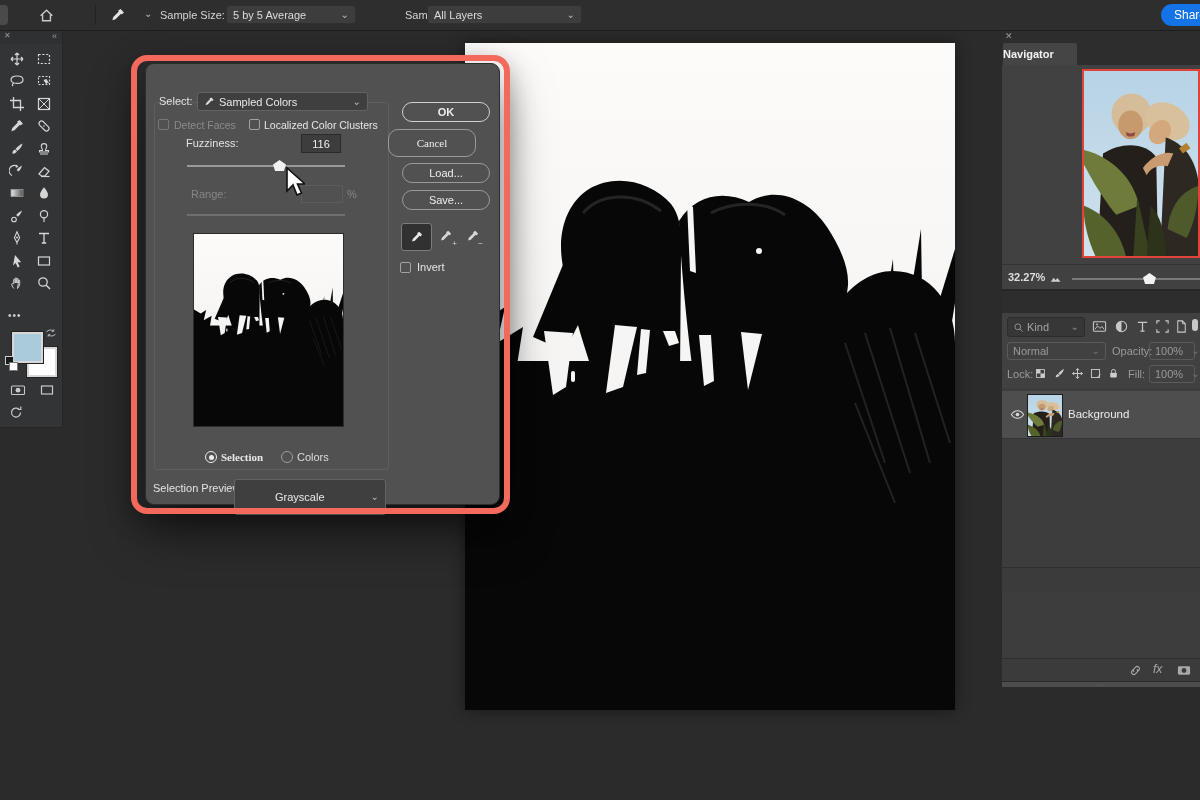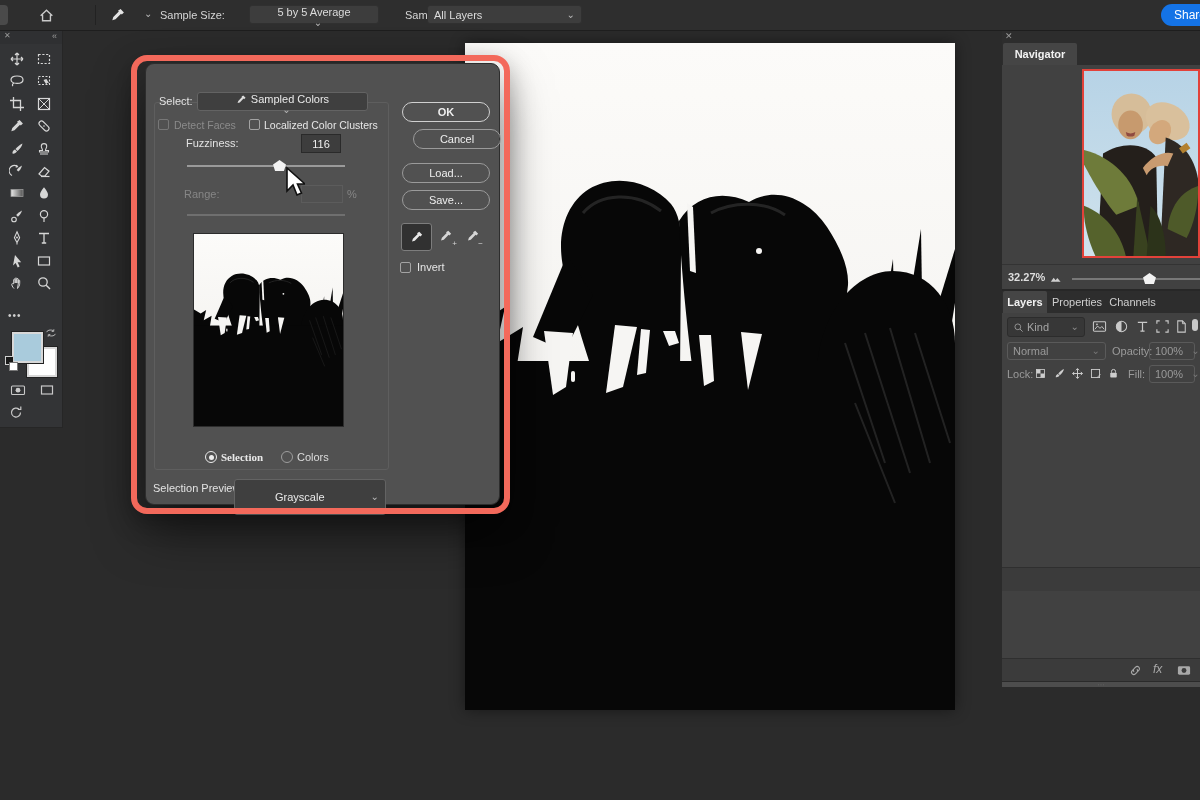--- a/index.html
+++ b/index.html
@@ -32,21 +32,21 @@
         justify-content:center;background:transparent;box-sizing:border-box;}
   .cb{width:11px;height:11px;border:1px solid #a3a3a3;border-radius:2px;box-sizing:border-box;background:transparent;}
   .cb.dis{border-color:#777;}
   .slider{height:2px;background:#9a9a9a;}
   .sthumb{width:13px;height:11px;background:#f2f2f2;clip-path:polygon(50% 0,100% 42%,84% 100%,16% 100%,0 42%);
           filter:drop-shadow(0 1px 1px rgba(0,0,0,.4));}
   .radio{width:12px;height:12px;border-radius:50%;box-sizing:border-box;}
   
   .pbody{background:#414141;}
   .tabstrip{background:#2d2d2d;}
-  .tab{display:flex;align-items:center;justify-content:center;font-size:11px;color:#cfcfcf;height:100%;}
+  .tab{display:flex;align-items:center;justify-content:flex-start;font-size:11px;color:#cfcfcf;height:100%;}
   .tab.active{background:#454545;color:#f2f2f2;font-weight:bold;border-radius:2px 2px 0 0;}
   .l-drop{border:1px solid #5a5a5a;border-radius:3px;display:flex;align-items:center;justify-content:space-between;
           box-sizing:border-box;color:#9a9a9a;font-size:11px;padding:0 5px;background:transparent;}
   .pico{color:#c9c9c9;width:15px;height:15px;}
   .lockico{color:#cecece;width:13px;height:13px;}
 </style>
 </head>
 <body>
 
 <svg width="0" height="0" style="position:absolute">
@@ -264,21 +264,21 @@
   <div class="abs" style="left:-7px;top:5px;width:15px;height:20px;background:#4a4a4a;border-radius:4px;"></div>
   <svg class="abs" style="left:38px;top:7px;width:17px;height:17px;color:#c9c9c9">
       <use href="#i-house"></use>
     </svg>
   <div class="abs" style="left:95px;top:5px;width:1px;height:20px;background:#222;"></div>
   <svg class="abs" style="left:110px;top:7px;width:16px;height:16px;color:#e4e4e4">
       <use href="#i-eyedrop"></use>
     </svg>
   <span class="abs chev" style="left:136px;top:9px;">⌄</span>
   <span class="abs txt" style="left:160px;top:9px;">Sample Size:</span>
-  <div class="abs tb-drop" style="left:249px;top:5px;width:130px;flex-direction:column;">
+  <div class="abs tb-drop" style="left:226px;top:5px;width:130px;">
     <span>5 by 5 Average</span>
     <span class="chev">⌄</span>
   </div>
   <span class="abs txt" style="left:381px;top:9px;margin-left:24px;">Sample:</span>
   <div class="abs tb-drop" style="left:427px;top:5px;width:155px;">
     <span>All Layers</span>
     <span class="chev">⌄</span>
   </div>
   <div class="abs" style="left:1161px;top:4px;width:70px;height:22px;background:#1473e6;border-radius:12px;display:flex;align-items:center;justify-content:flex-start;padding-left:13px;box-sizing:border-box;">
     <span style="color:#fff;font-size:12px;">Share</span>
@@ -443,31 +443,20 @@
   <div class="abs" style="left:0;top:234px;width:198px;height:25px;background:#414141;border-top:1px solid #333;">
     <span class="abs" style="left:6px;top:6px;color:#dedede;font-size:11px;font-weight:bold;">32.27%</span>
     <svg class="abs" style="left:48px;top:7px;width:13px;height:13px;color:#cfcfcf">
         <use href="#i-mountain"></use>
       </svg>
     <div class="abs slider" style="left:70px;top:13px;width:128px;background:#787878;"></div>
     <div class="abs sthumb" style="left:141px;top:8px;"></div>
   </div>
   <div class="abs" style="left:0;top:259px;width:198px;height:2px;background:#272727;"></div>
 
-  <div class="abs tabstrip" style="left:0;top:261px;width:198px;height:22px;">
-    <div class="tab active abs" style="left:1px;top:0;width:44px;">
-      <span>Layers</span>
-    </div>
-    <div class="tab abs" style="left:46px;top:0;width:58px;">
-      <span>Properties</span>
-    </div>
-    <div class="tab abs" style="left:104px;top:0;width:53px;">
-      <span>Channels</span>
-    </div>
-  </div>
   <div class="abs pbody" style="left:0;top:283px;width:198px;height:345px;">
 
     <div class="abs" style="left:5px;top:4px;width:78px;height:20px;background:#373737;border:1px solid #2c2c2c;border-radius:3px;display:flex;align-items:center;padding:0 5px;box-sizing:border-box;justify-content:space-between;">
       <span style="display:flex;align-items:center;gap:3px;">
         <svg style="width:11px;height:11px;color:#9a9a9a">
             <use href="#i-zoom"></use>
           </svg>
         <span style="color:#a4a4a4;font-size:11px;">Kind</span>
       </span>
       <span class="chev" style="color:#8a8a8a;">⌄</span>
@@ -514,20 +503,33 @@
       </svg>
     <svg class="abs lockico" style="left:105px;top:54px;">
         <use href="#i-lockpad"></use>
       </svg>
     <span class="abs" style="left:126px;top:55px;color:#9a9a9a;font-size:11px;">Fill:</span>
     <div class="abs l-drop" style="left:147px;top:52px;width:46px;height:18px;">
       <span>100%</span>
       <span class="chev" style="color:#777;">⌄</span>
     </div>
 
+    <div class="abs" style="left:0;top:75px;width:198px;height:270px;background:#3d3d3d;">
+      <div class="abs" style="left:0;top:3px;width:198px;height:47px;background:#4e4e4e;border-bottom:1px solid #343434;">
+        <svg class="abs" style="left:8px;top:16px;width:15px;height:15px;color:#d8d8d8">
+            <use href="#i-eye"></use>
+          </svg>
+        <div class="abs" style="left:25px;top:3px;width:34px;height:41px;border:1px solid #1c1c1c;overflow:hidden;">
+          <svg viewBox="0 0 120 206" preserveAspectRatio="none" style="width:100%;height:100%">
+              <use href="#photo"></use>
+            </svg>
+        </div>
+        <span class="abs" style="left:66px;top:17px;color:#ececec;font-size:11.5px;">Background</span>
+      </div>
+    </div>
 
     <div class="abs" style="left:0;top:345px;width:198px;height:23px;background:#3b3b3b;border-top:1px solid #2f2f2f;margin-top:-68px;top:322px;">
     </div>
   </div>
   <div class="abs" style="left:0;top:628px;width:198px;height:23px;background:#3b3b3b;border-top:1px solid #2f2f2f;">
     <svg class="abs" style="left:126px;top:4px;width:15px;height:15px;color:#a8a8a8">
         <use href="#i-chain"></use>
       </svg>
     <span class="abs" style="left:151px;top:3px;color:#a8a8a8;font-size:12px;font-style:italic;">fx</span>
     <svg class="abs" style="left:174px;top:4px;width:16px;height:15px;color:#a8a8a8">
@@ -537,21 +539,21 @@
   <div class="abs" style="left:0;top:651px;width:198px;height:5px;background:#4d4d4d;border-top:1px solid #2a2a2a;display:flex;align-items:center;justify-content:center;">
     <span style="color:#6e6e6e;font-size:7px;line-height:0;">⋯</span>
   </div>
 </div>
 
 <div id="dialog" class="abs">
 
   <div class="abs" style="left:8px;top:38px;width:233px;height:366px;border:1px solid #5e5e5e;border-radius:3px;"></div>
 
   <span class="abs txt" style="left:13px;top:31px;color:#e3e3e3;">Select:</span>
-  <div class="abs d-drop" style="left:51px;top:28px;width:171px;height:19px;flex-direction:column;">
+  <div class="abs d-drop" style="left:51px;top:28px;width:171px;height:19px;">
     <span style="display:flex;align-items:center;gap:4px;">
       <svg style="width:11px;height:11px;color:#dcdcdc">
           <use href="#i-eyedrop"></use>
         </svg>
       <span>Sampled Colors</span>
     </span>
     <span class="chev">⌄</span>
   </div>
 
   <div class="abs cb dis" style="left:12px;top:55px;"></div>
@@ -559,21 +561,21 @@
   <div class="abs cb" style="left:103px;top:55px;"></div>
   <span class="abs" style="left:118px;top:55px;color:#e6e6e6;font-size:10.5px;">Localized Color Clusters</span>
 
   <span class="abs txt" style="left:40px;top:73px;color:#e3e3e3;">Fuzziness:</span>
   <div class="abs" style="left:155px;top:70px;width:38px;height:17px;background:#3d3d3d;border:1px solid #2a2a2a;display:flex;align-items:center;justify-content:center;">
     <span style="color:#efefef;font-size:11px;">116</span>
   </div>
   <div class="abs slider" style="left:41px;top:101px;width:158px;"></div>
   <div class="abs sthumb" style="left:127px;top:96px;"></div>
 
-  <span class="abs" style="left:38px;top:124px;color:#868686;font-size:11px;">Range:</span>
+  <span class="abs" style="left:45px;top:124px;color:#868686;font-size:11px;">Range:</span>
   <div class="abs" style="left:155px;top:121px;width:40px;height:16px;border:1px solid #5c5c5c;"></div>
   <span class="abs" style="left:201px;top:124px;color:#868686;font-size:11px;">%</span>
   <div class="abs slider" style="left:41px;top:150px;width:158px;background:#6f6f6f;"></div>
 
   <div class="abs" style="left:47px;top:169px;width:151px;height:194px;border:1px solid #2c2c2c;box-sizing:border-box;overflow:hidden;">
     <svg viewBox="0 0 490 667" preserveAspectRatio="none" style="width:100%;height:100%">
         <use href="#sil"></use>
       </svg>
   </div>
 
@@ -586,21 +588,21 @@
 
   <span class="abs txt" style="left:7px;top:418px;color:#e3e3e3;">Selection Preview:</span>
   <div class="abs d-drop" style="left:88px;top:415px;width:152px;height:36px;padding-left:40px;">
     <span>Grayscale</span>
     <span class="chev">⌄</span>
   </div>
 
   <div class="abs pill" style="left:256px;top:38px;width:88px;height:20px;border-color:#d0d0d0;font-weight:bold;">
     <span>OK</span>
   </div>
-  <div class="abs pill" style="left:267px;top:65px;width:88px;height:20px;">
+  <div class="abs pill" style="left:242px;top:65px;width:88px;height:28px;font-family:Liberation Serif, serif;">
     <span>Cancel</span>
   </div>
   <div class="abs pill" style="left:256px;top:99px;width:88px;height:20px;">
     <span>Load...</span>
   </div>
   <div class="abs pill" style="left:256px;top:126px;width:88px;height:20px;">
     <span>Save...</span>
   </div>
 
   <div class="abs" style="left:255px;top:159px;width:29px;height:26px;background:#313131;border:1px solid #7d7d7d;border-radius:3px;display:flex;align-items:center;justify-content:center;">

